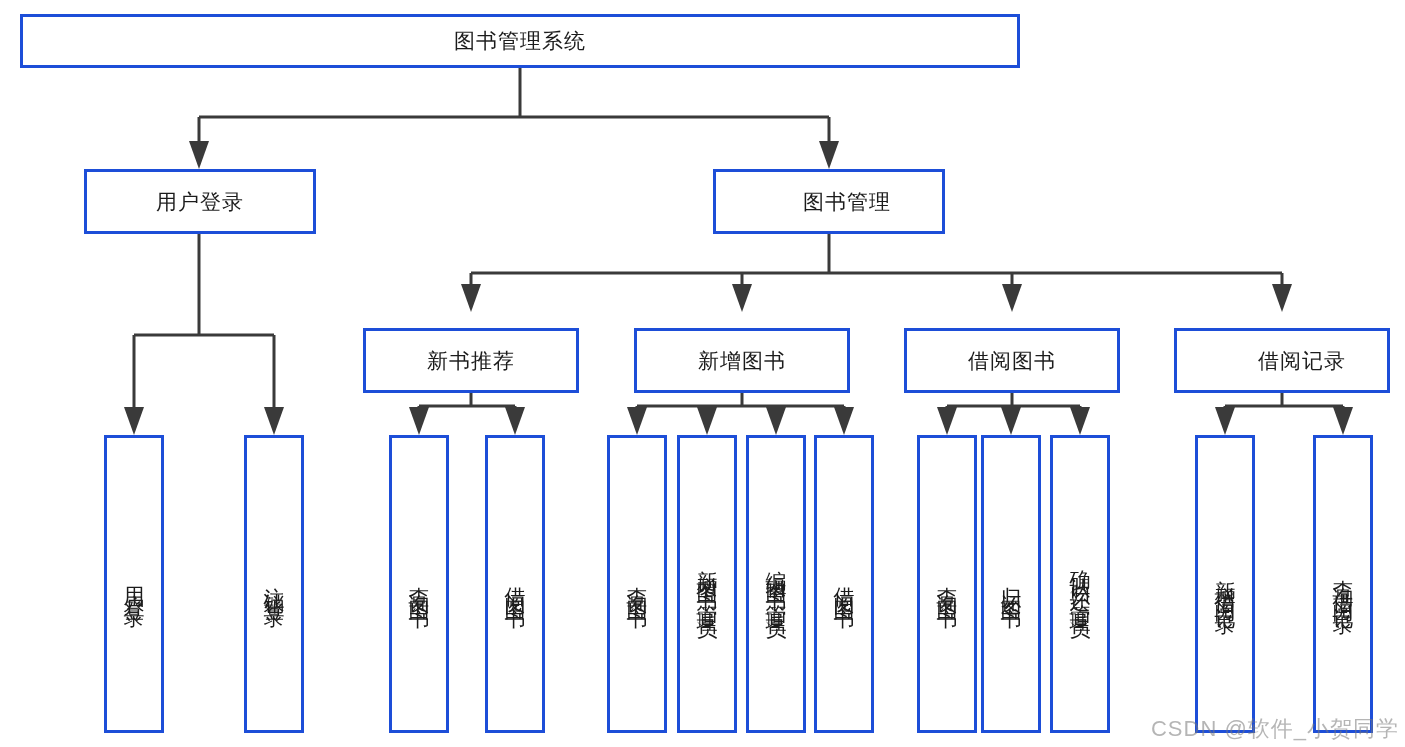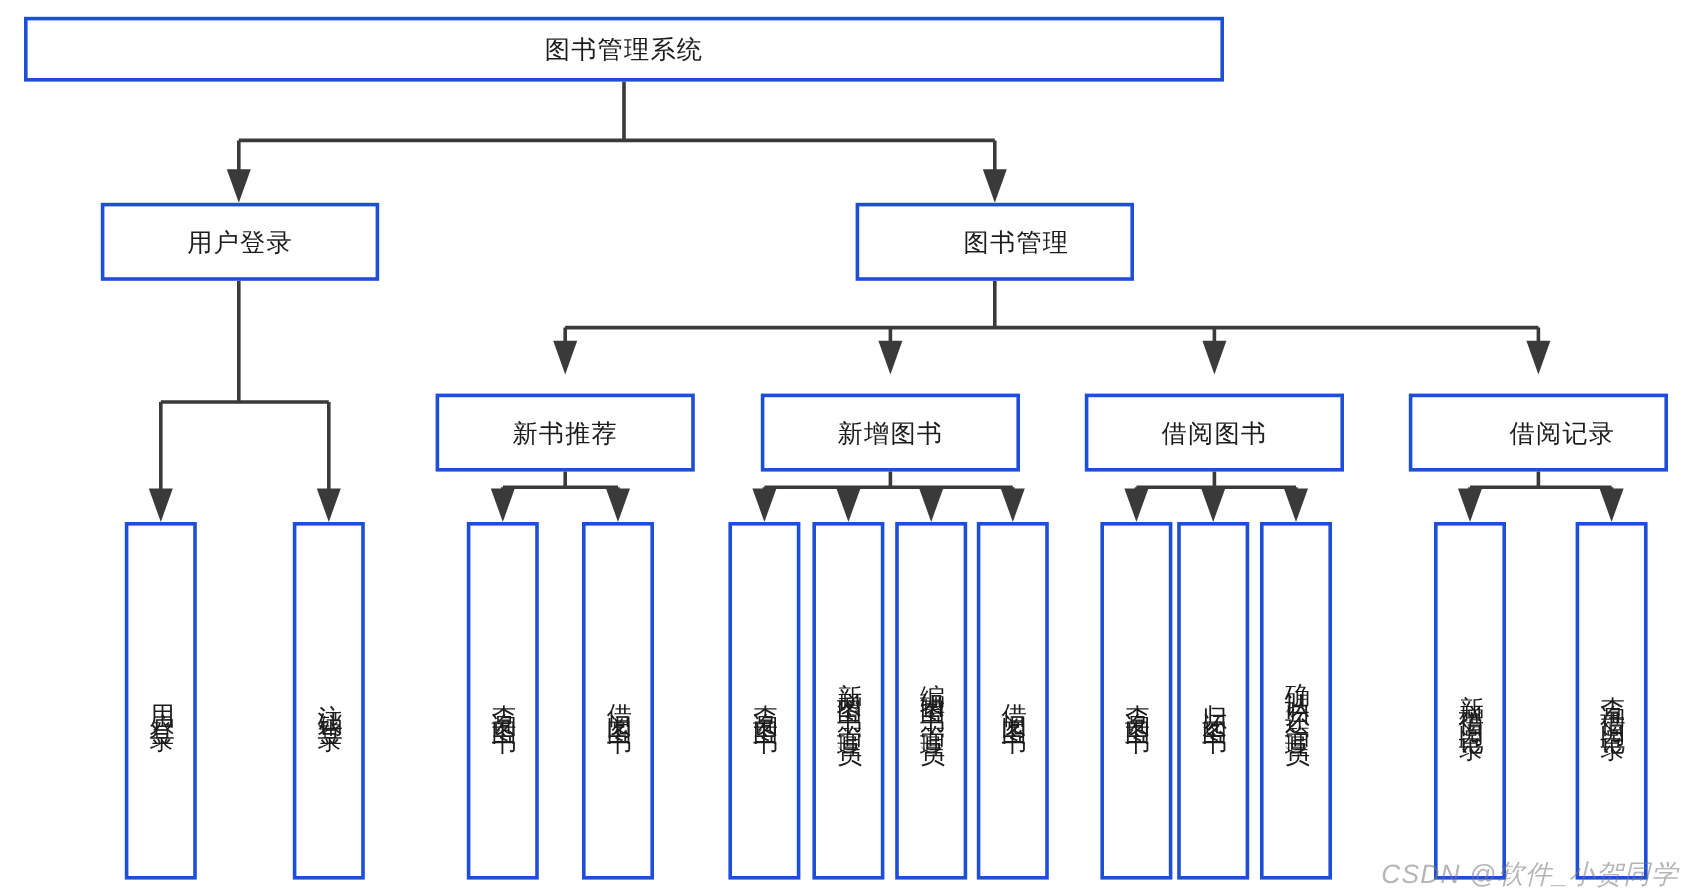--- a/index.html
+++ b/index.html
@@ -38,21 +38,20 @@
     white-space:nowrap;
   }
   .watermark {
     position:absolute;
     right:6px; top:714px;
     z-index:3;
     font-size:22px;
     color:rgba(120,120,120,0.55);
     letter-spacing:1px;
     white-space:nowrap;
-    font-style:italic;
   }
 </style>
 </head>
 <body>
 
 <div class="canvas">
 
   <svg class="wires" width="1405" height="747" viewBox="0 0 1405 747">
     <g stroke="#3a3a3a" stroke-width="3" fill="none">
 

